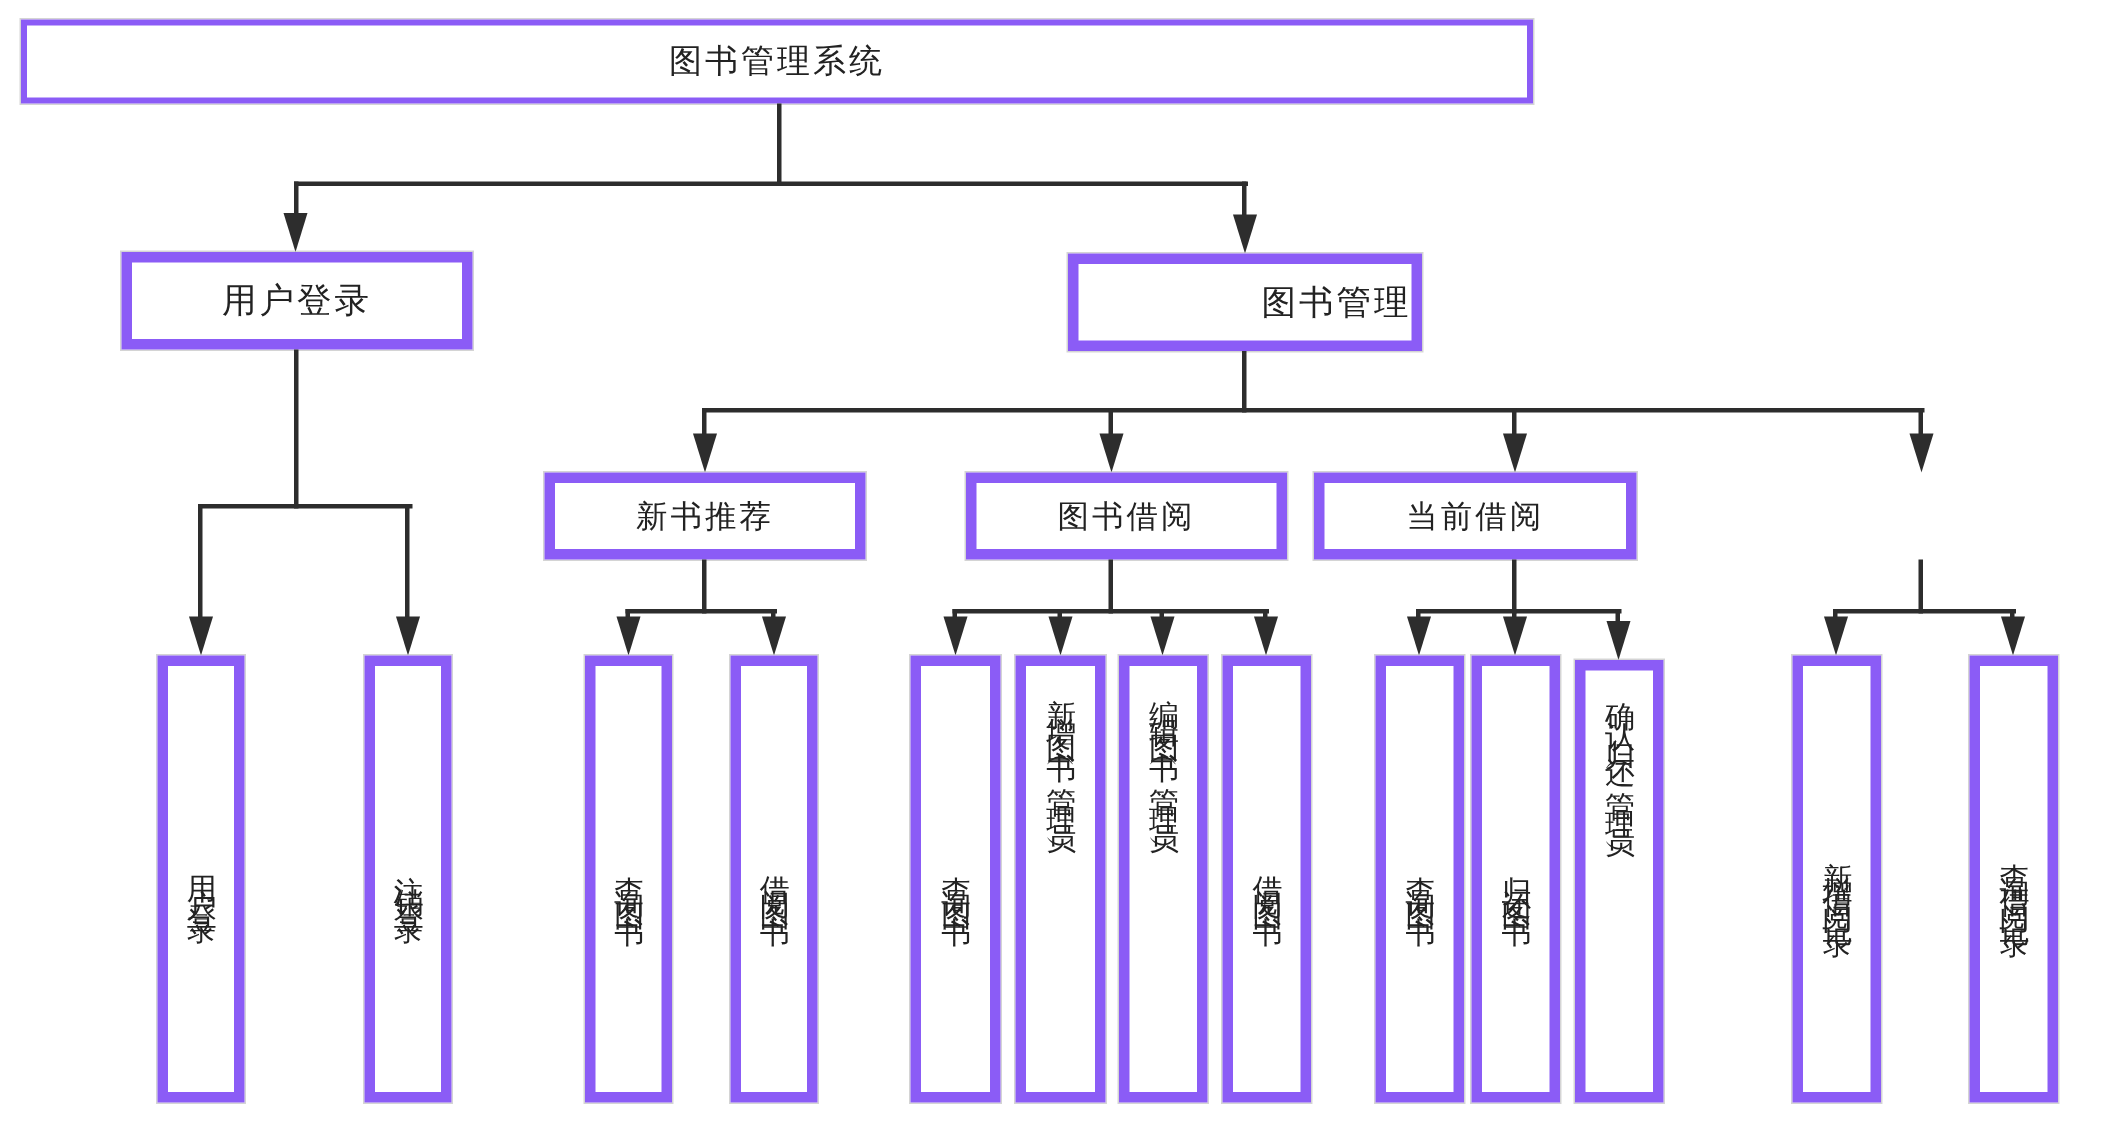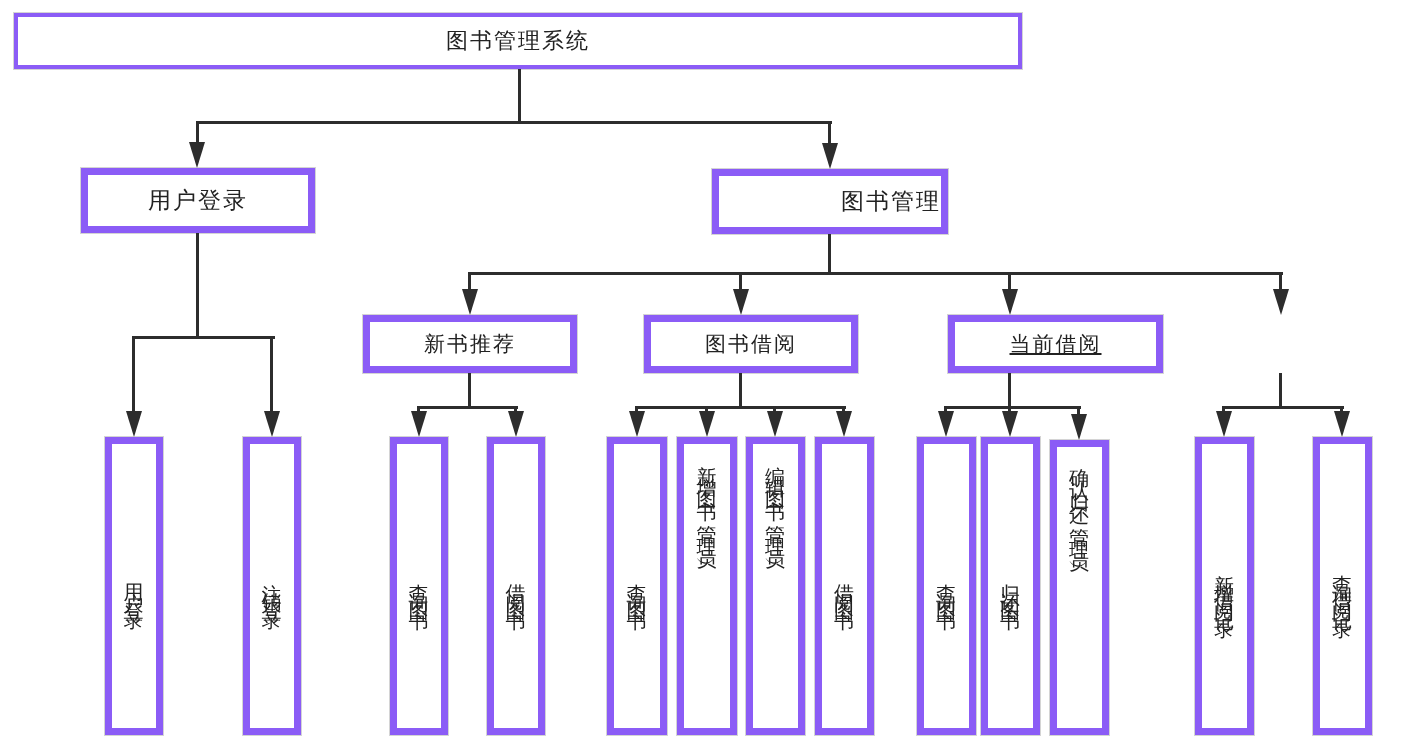--- a/index.html
+++ b/index.html
@@ -78,21 +78,21 @@
   <div class="ar" style="left:733px;  top:289px;"></div>
   <div class="ar" style="left:1002px; top:289px;"></div>
   <div class="ar" style="left:1273px; top:289px;"></div>
 
   <div class="node" style="left:363px; top:315px; width:214px; height:58px;">
     <span>新书推荐</span>
   </div>
   <div class="node" style="left:616px; top:315px; width:214px; height:58px;margin-left:28px;">
     <span>图书借阅</span>
   </div>
-  <div class="node" style="left:948px; top:315px; width:215px; height:58px;text-decoration:underline;">
+  <div class="node" style="left:876px; top:315px; width:215px; height:58px;">
     <span>当前借阅</span>
   </div>
 
   <div class="vl" style="left:468px; top:373px; height:36px;"></div>
   <div class="hl" style="left:417px; top:406px; width:101px;"></div>
   <div class="vl" style="left:417px; top:406px; height:8px;"></div>
   <div class="vl" style="left:514px; top:406px; height:8px;"></div>
   <div class="ar" style="left:411px; top:411px;"></div>
   <div class="ar" style="left:508px; top:411px;"></div>
 

